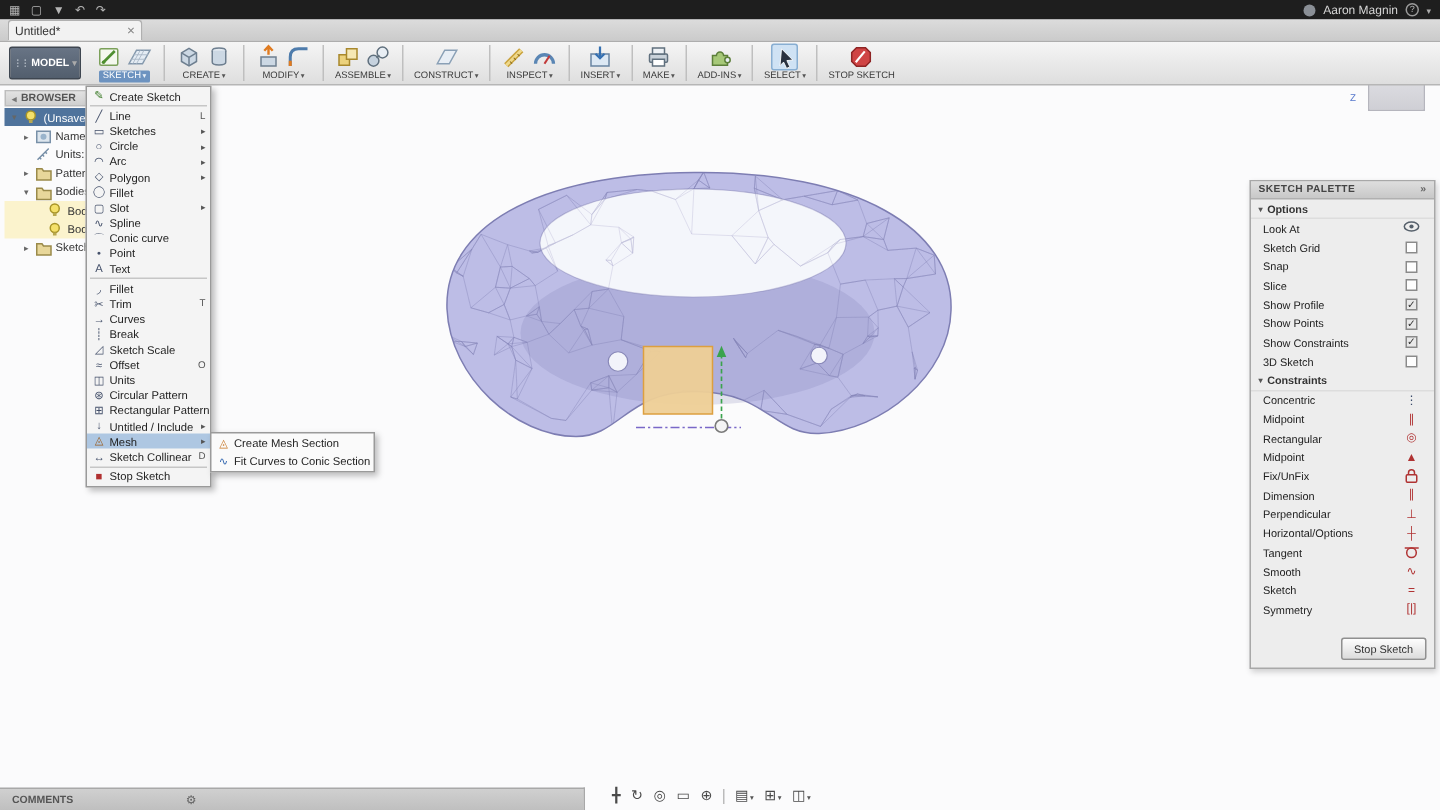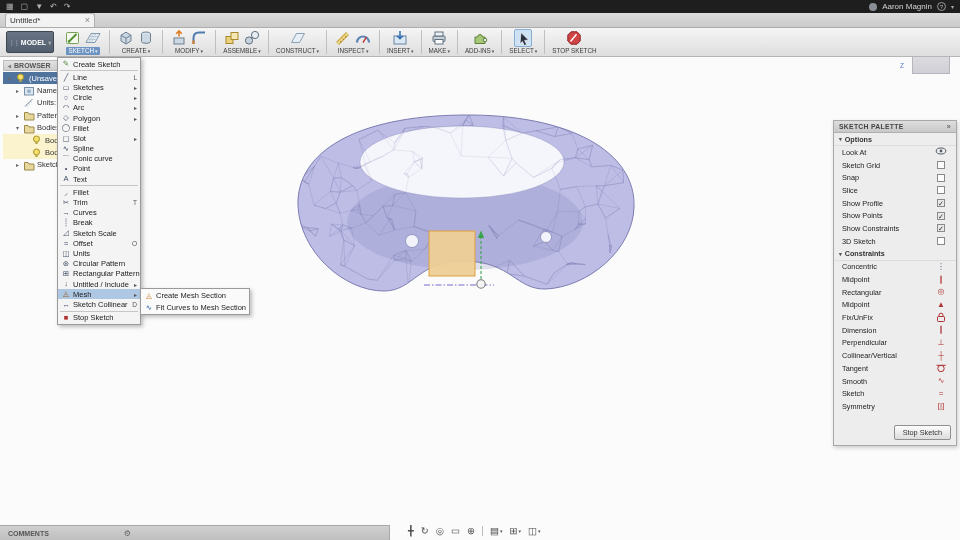--- a/index.html
+++ b/index.html
@@ -1054,21 +1054,21 @@
       <span>Stop Sketch</span>
     </div>
   </div>
 <div id="mesh-submenu">
     <div class="mitem">
       <span class="micon" style="color: rgb(200, 120, 40);">◬</span>
       <span>Create Mesh Section</span>
     </div>
     <div class="mitem">
       <span class="micon" style="color: rgb(52, 104, 176);">∿</span>
-      <span>Fit Curves to Mesh Section</span>
+      <span>Fit Curves to Conic Section</span>
     </div>
   </div>
 
 <div id="viewcube">
   <span>RIGHT</span>
 </div>
 <div id="vc-z">Z</div>
 <div id="vc-dot"></div>
 
 <div id="palette">
@@ -1175,21 +1175,21 @@
           <span class="" style="color: rgb(176, 51, 51);">∥</span>
         </span>
       </div>
       <div class="prow">
         <span>Perpendicular</span>
         <span class="pctrl cglyph">
           <span class="" style="color: rgb(176, 51, 51);">⊥</span>
         </span>
       </div>
       <div class="prow">
-        <span>Collinear/Vertical</span>
+        <span>Horizontal/Options</span>
         <span class="pctrl cglyph">
           <span class="" style="color: rgb(176, 51, 51);">┼</span>
         </span>
       </div>
       <div class="prow">
         <span>Tangent</span>
         <span class="pctrl cglyph">
           <span class=""><svg width="12" height="12" viewBox="0 0 12 12">
               <circle cx="6" cy="7.5" r="3.2" fill="none" stroke="#b03333"></circle>
               <path d="M1.5 4.3 H10.8" stroke="#b03333"></path>

